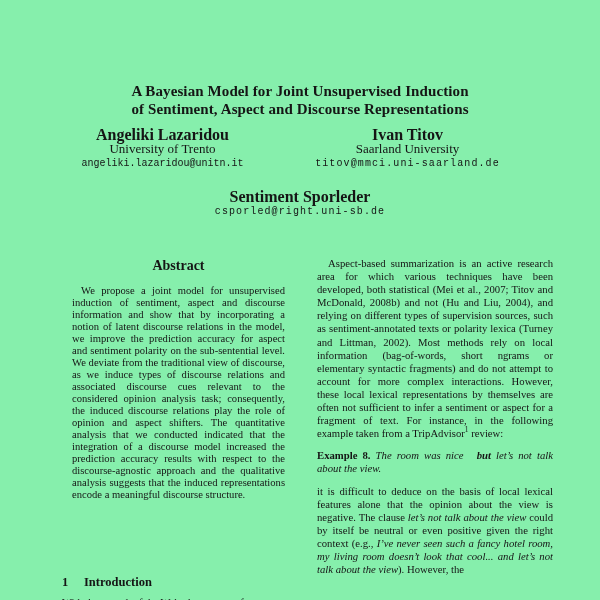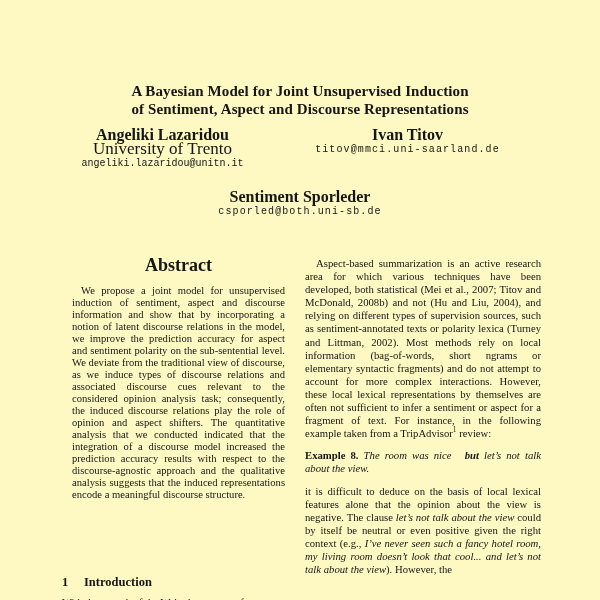--- a/index.html
+++ b/index.html
@@ -4,21 +4,21 @@
 <style>
   html, body {
     margin: 0;
     padding: 0;
     background: #ffffff;
   }
   .page {
     position: relative;
     width: 600px;
     height: 600px;
-    background: #fef9c3;
+    background: #86efac;
     overflow: hidden;
     font-family: "Liberation Serif", serif;
     color: #151515;
   }
   
   .title {
     position: absolute;
     top: 82px;
     left: 0;
     width: 600px;
@@ -38,21 +38,21 @@
   .author {
     width: 245px;
     text-align: center;
   }
   .author .name {
     font-weight: bold;
     font-size: 16px;
     line-height: 14px;
   }
   .author .affil {
-    font-size: 17px;
+    font-size: 13px;
     line-height: 14px;
   }
   .author .email {
     font-family: "Liberation Mono", monospace;
     font-size: 10px;
     line-height: 16px;
     white-space: nowrap;
   }
   .author .email.spaced {
     letter-spacing: 1.1px;
@@ -69,29 +69,29 @@
     position: absolute;
     top: 258px;
     left: 62px;
     width: 233px;
     height: 342px;
     overflow: hidden;
   }
   .col-right {
     position: absolute;
     top: 257px;
-    left: 305px;
+    left: 317px;
     width: 236px;
     height: 343px;
     overflow: hidden;
   }
   .abstract-heading {
     text-align: center;
     font-weight: bold;
-    font-size: 18px;
+    font-size: 14px;
     line-height: 15px;
     margin: 0 0 12px 0;
   }
   .abstract-body {
     margin: 8px 10px;
     font-size: 10.6px;
     line-height: 12px;
     text-align: justify;
     text-indent: 9px;
     height: 274px;
@@ -163,27 +163,28 @@
   </div>
 
   <div class="authors-row">
     <div class="author">
       <div class="name">Angeliki Lazaridou</div>
       <div class="affil">University of Trento</div>
       <div class="email">angeliki.lazaridou@unitn.it</div>
     </div>
     <div class="author">
       <div class="name">Ivan Titov</div>
+      <div class="affil">Saarland University</div>
       <div class="email spaced">titov@mmci.uni-saarland.de</div>
     </div>
   </div>
 
   <div class="author author3">
     <div class="name">Sentiment Sporleder</div>
-    <div class="email spaced">csporled@both.uni-sb.de</div>
+    <div class="email spaced">csporled@right.uni-sb.de</div>
   </div>
 
   <div class="col-left">
     <div class="abstract-heading">Abstract</div>
     <div class="abstract-body">We propose a joint model for unsupervised induction of sentiment, aspect and discourse information and show that by incorporating a notion of latent discourse relations in the model, we improve the prediction accuracy for aspect and sentiment polarity on the sub-sentential level. We deviate from the traditional view of discourse, as we induce types of discourse relations and associated discourse cues relevant to the considered opinion analysis task; consequently, the induced discourse relations play the role of opinion and aspect shifters. The quantitative analysis that we conducted indicated that the integration of a discourse model increased the prediction accuracy results with respect to the discourse-agnostic approach and the qualitative analysis suggests that the induced representations encode a meaningful discourse structure.</div>
     <div class="intro-heading">
       <span class="secnum">1</span><span>Introduction</span>
     </div>
     <div class="clipped-line">With the growth of the Web, the amount of user-generated</div>
   </div>

